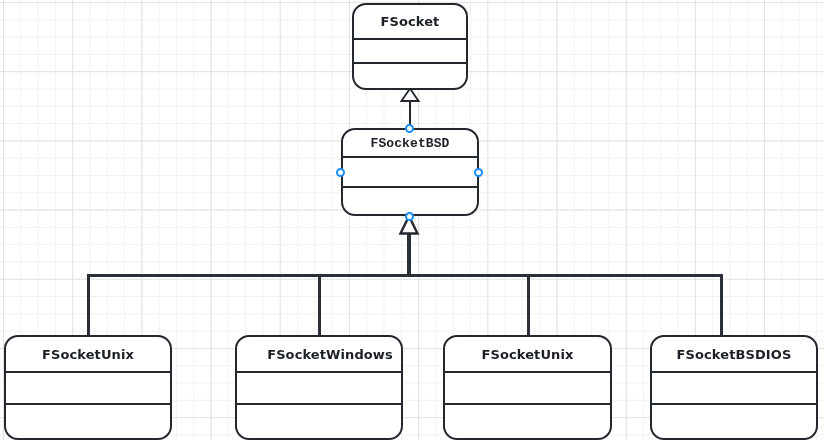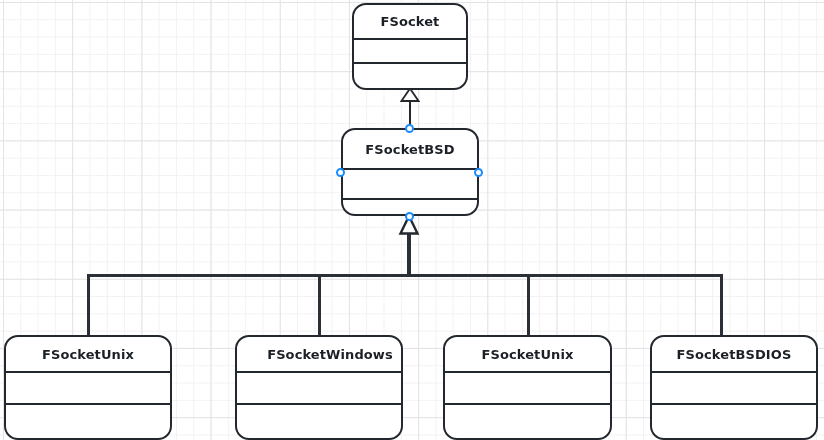--- a/index.html
+++ b/index.html
@@ -115,21 +115,21 @@
     <polygon points="11,1 19.5,18.5 2.5,18.5" fill="#ffffff" stroke="#23272e" stroke-width="2.4" stroke-linejoin="miter"></polygon>
   </svg>
 
   <div class="uml-class" style="left:352px; top:3px; width:116px; height:87px;">
     <div class="name-compartment" style="height:35px;">FSocket</div>
     <div class="attr-compartment" style="height:24px;"></div>
     <div class="op-compartment"></div>
   </div>
 
   <div class="uml-class" style="left:341px; top:128px; width:138px; height:88px;">
-    <div class="name-compartment" style="height:40px;">FSocketBSD</div>
+    <div class="name-compartment" style="height:28px;font-family:Liberation Mono, monospace;">FSocketBSD</div>
     <div class="attr-compartment" style="height:30px;"></div>
     <div class="op-compartment"></div>
   </div>
 
   <div class="uml-class" style="left:4px; top:335px; width:168px; height:105px;">
     <div class="name-compartment" style="height:36px;">FSocketUnix</div>
     <div class="attr-compartment" style="height:32px;"></div>
     <div class="op-compartment"></div>
   </div>
 

